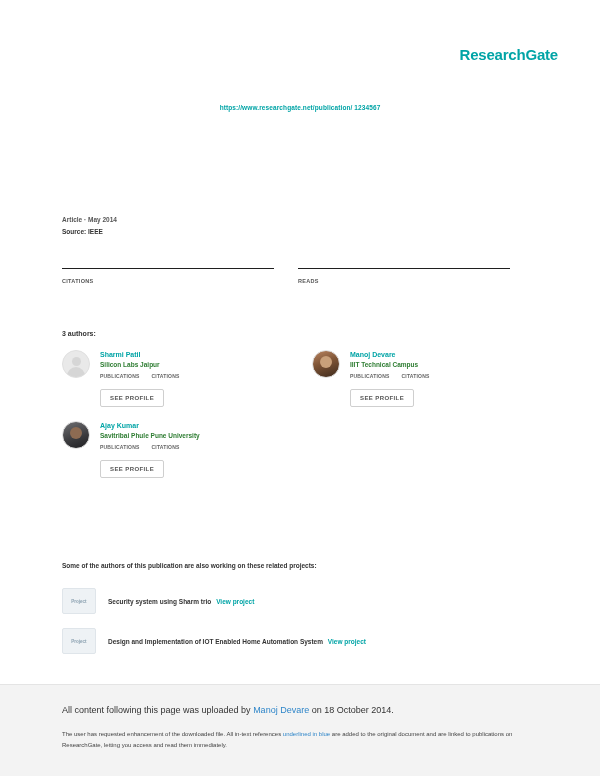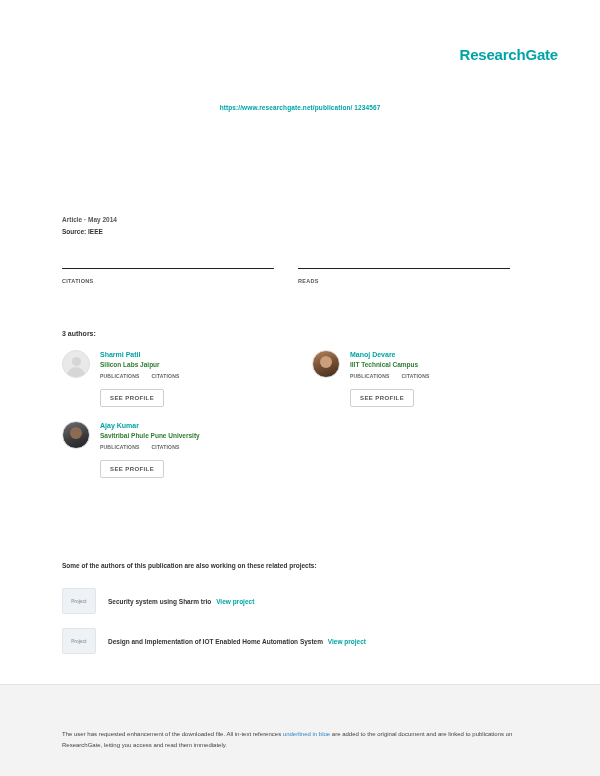--- a/index.html
+++ b/index.html
@@ -360,19 +360,22 @@
       <div class="project-thumb">Project</div>
       <div class="project-text">
         <span>Design and Implementation of IOT Enabled Home Automation System</span>
         <span class="view-project">View project</span>
       </div>
     </div>
 
   </div>
 
   <div class="footer">
+    <div class="footer-line1">
+      <span>All content following this page was uploaded by </span><span class="link">Manoj Devare</span><span> on 18 October 2014.</span>
+    </div>
     <div class="footer-note">
       <span>The user has requested enhancement of the downloaded file. All in-text references </span><span class="blue">underlined in blue</span><span> are added to the original document</span>
       <span>and are linked to publications on ResearchGate, letting you access and read them immediately.</span>
     </div>
   </div>
 
 </div>
 
 </body></html>

